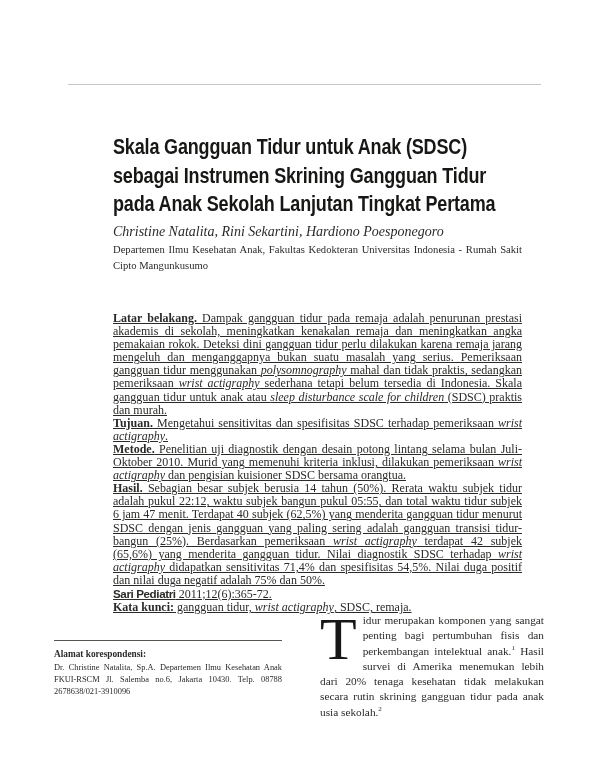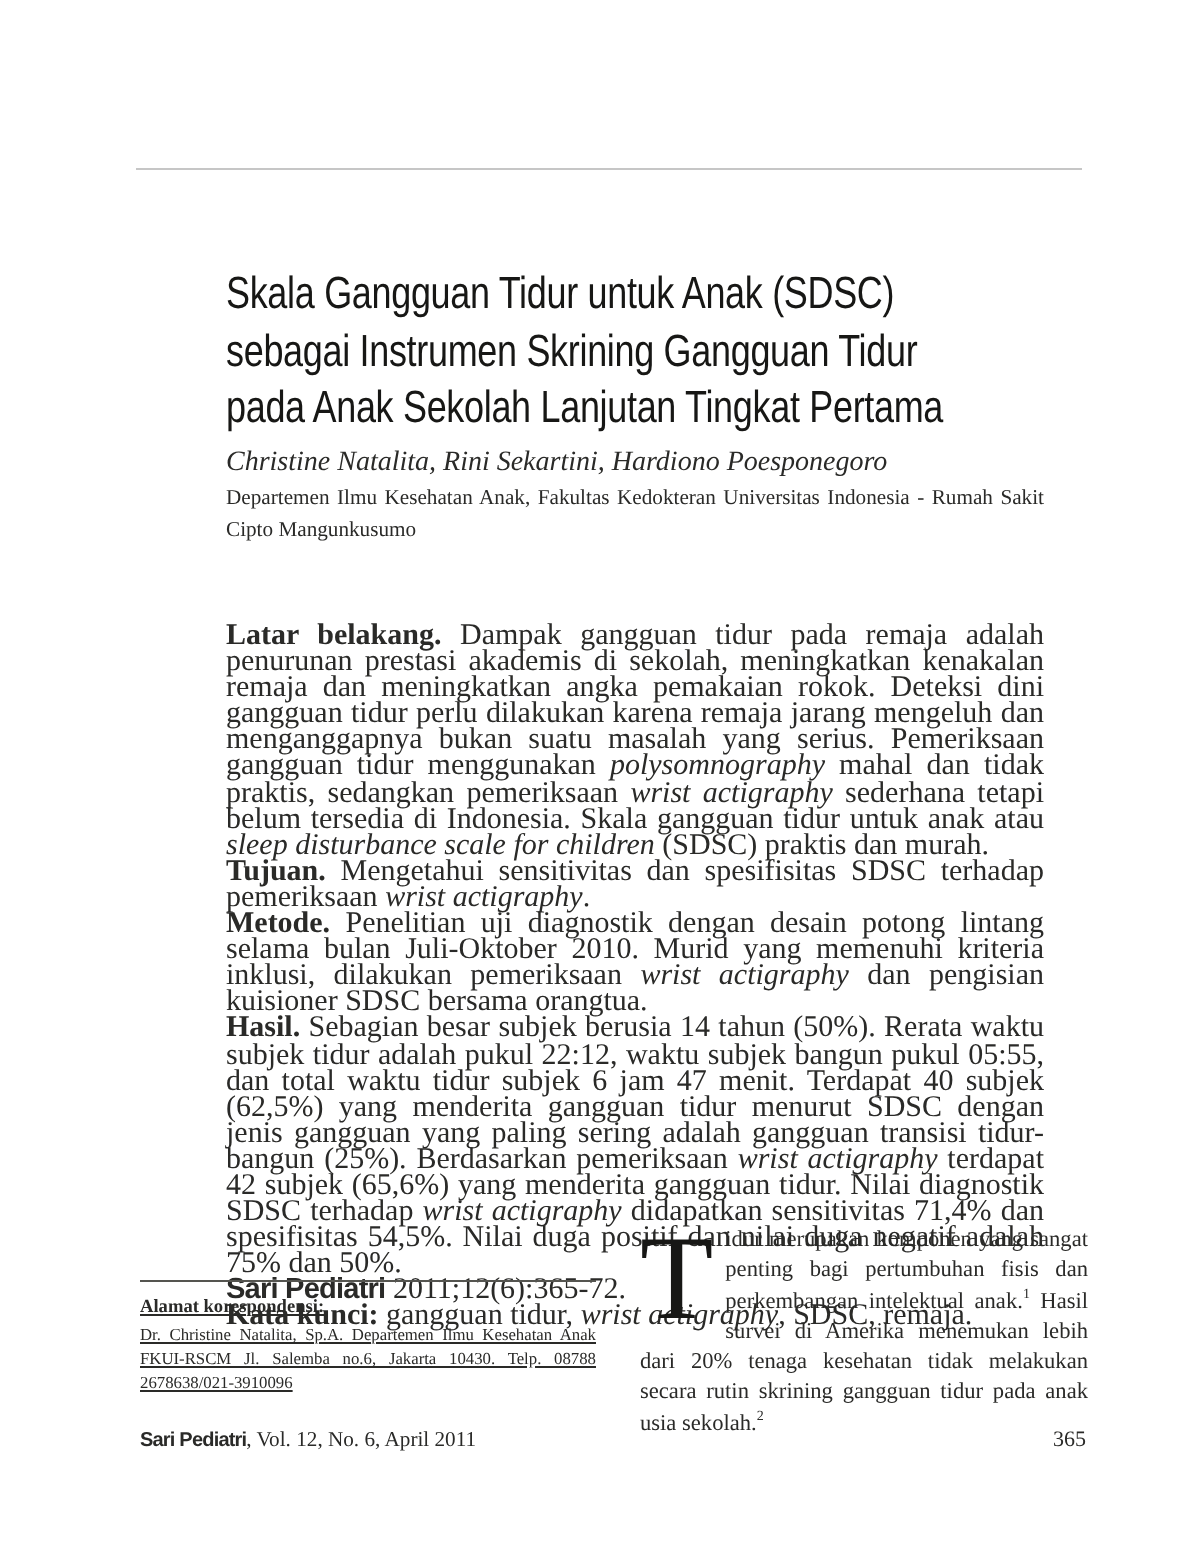--- a/index.html
+++ b/index.html
@@ -18,54 +18,54 @@
     font-family:"Liberation Serif", serif;
     color:var(--text);
   }
   .top-rule{
     position:absolute;left:68px;top:84px;width:473px;height:1px;
     background:var(--rule-top);
   }
   .title{
     position:absolute;left:113px;top:133px;margin:0;
     font-family:"Liberation Sans", sans-serif;
-    font-weight:normal;color:var(--title);
+    font-weight:bold;color:var(--title);
     font-size:22.5px;line-height:28.5px;
   }
   .title-line{
     white-space:nowrap;
     transform:scaleX(0.80);
     transform-origin:0 50%;
     letter-spacing:-0.2px;
   }
   .authors{
     position:absolute;left:113px;top:224px;width:420px;
     font-style:italic;font-size:14px;line-height:15px;
   }
   .affiliation{
     position:absolute;left:113px;top:242px;width:409px;
     font-size:10.6px;line-height:15.5px;text-align:justify;
   }
   .abstract{
     position:absolute;left:113px;top:312px;width:409px;
-    font-size:15px;line-height:13.1px;text-align:justify;
+    font-size:12px;line-height:13.1px;text-align:justify;text-decoration:underline;
   }
   .abstract p{margin:0;}
   .abstract .keywords{}
   .run-n{font-style:normal;font-weight:normal;}
   .run-b{font-weight:bold;}
   .run-i{font-style:italic;}
   .run-bs{
     font-family:"Liberation Sans", sans-serif;
     font-weight:bold;letter-spacing:-0.4px;
     font-size:0.97em;
   }
   .run-sup{vertical-align:super;font-size:0.62em;line-height:0;}
   .correspondence{
-    position:absolute;left:70px;top:640px;width:228px;text-decoration:underline;
+    position:absolute;left:54px;top:640px;width:228px;
   }
   .corr-rule{height:1px;background:var(--rule-corr);margin-bottom:7px;}
   .corr-heading{font-weight:bold;font-size:9.3px;line-height:12px;margin-bottom:2px;}
   .corr-body{font-size:8.4px;line-height:12.2px;text-align:justify;}
   .intro{
     position:absolute;left:320px;top:613px;width:224px;
     font-size:11.3px;line-height:15.3px;text-align:justify;
   }
   .dropcap{
     float:left;
@@ -111,18 +111,14 @@
   <aside class="correspondence">
     <div class="corr-rule"></div>
     <div class="corr-heading">Alamat korespondensi:</div>
     <div class="corr-body">Dr. Christine Natalita, Sp.A. Departemen Ilmu Kesehatan Anak FKUI-RSCM Jl. Salemba no.6, Jakarta 10430. Telp. 08788 2678638/021-3910096</div>
   </aside>
 
   <section class="intro">
     <span class="dropcap">T</span><span><span class="run-n">idur merupakan komponen yang sangat penting bagi pertumbuhan fisis dan perkembangan intelektual anak.</span><span class="run-sup">1</span><span class="run-n"> Hasil survei di Amerika menemukan  lebih dari 20% tenaga kesehatan tidak melakukan secara rutin skrining gangguan tidur pada anak usia sekolah.</span><span class="run-sup">2</span></span>
   </section>
 
-  <div class="footer">
-    <div class="footer-left"><span class="run-bs">Sari Pediatri</span><span class="run-n">, Vol. 12, No. 6, April 2011</span></div>
-    <div class="page-number">365</div>
-  </div>
 
 </div>
 
 </body></html>

